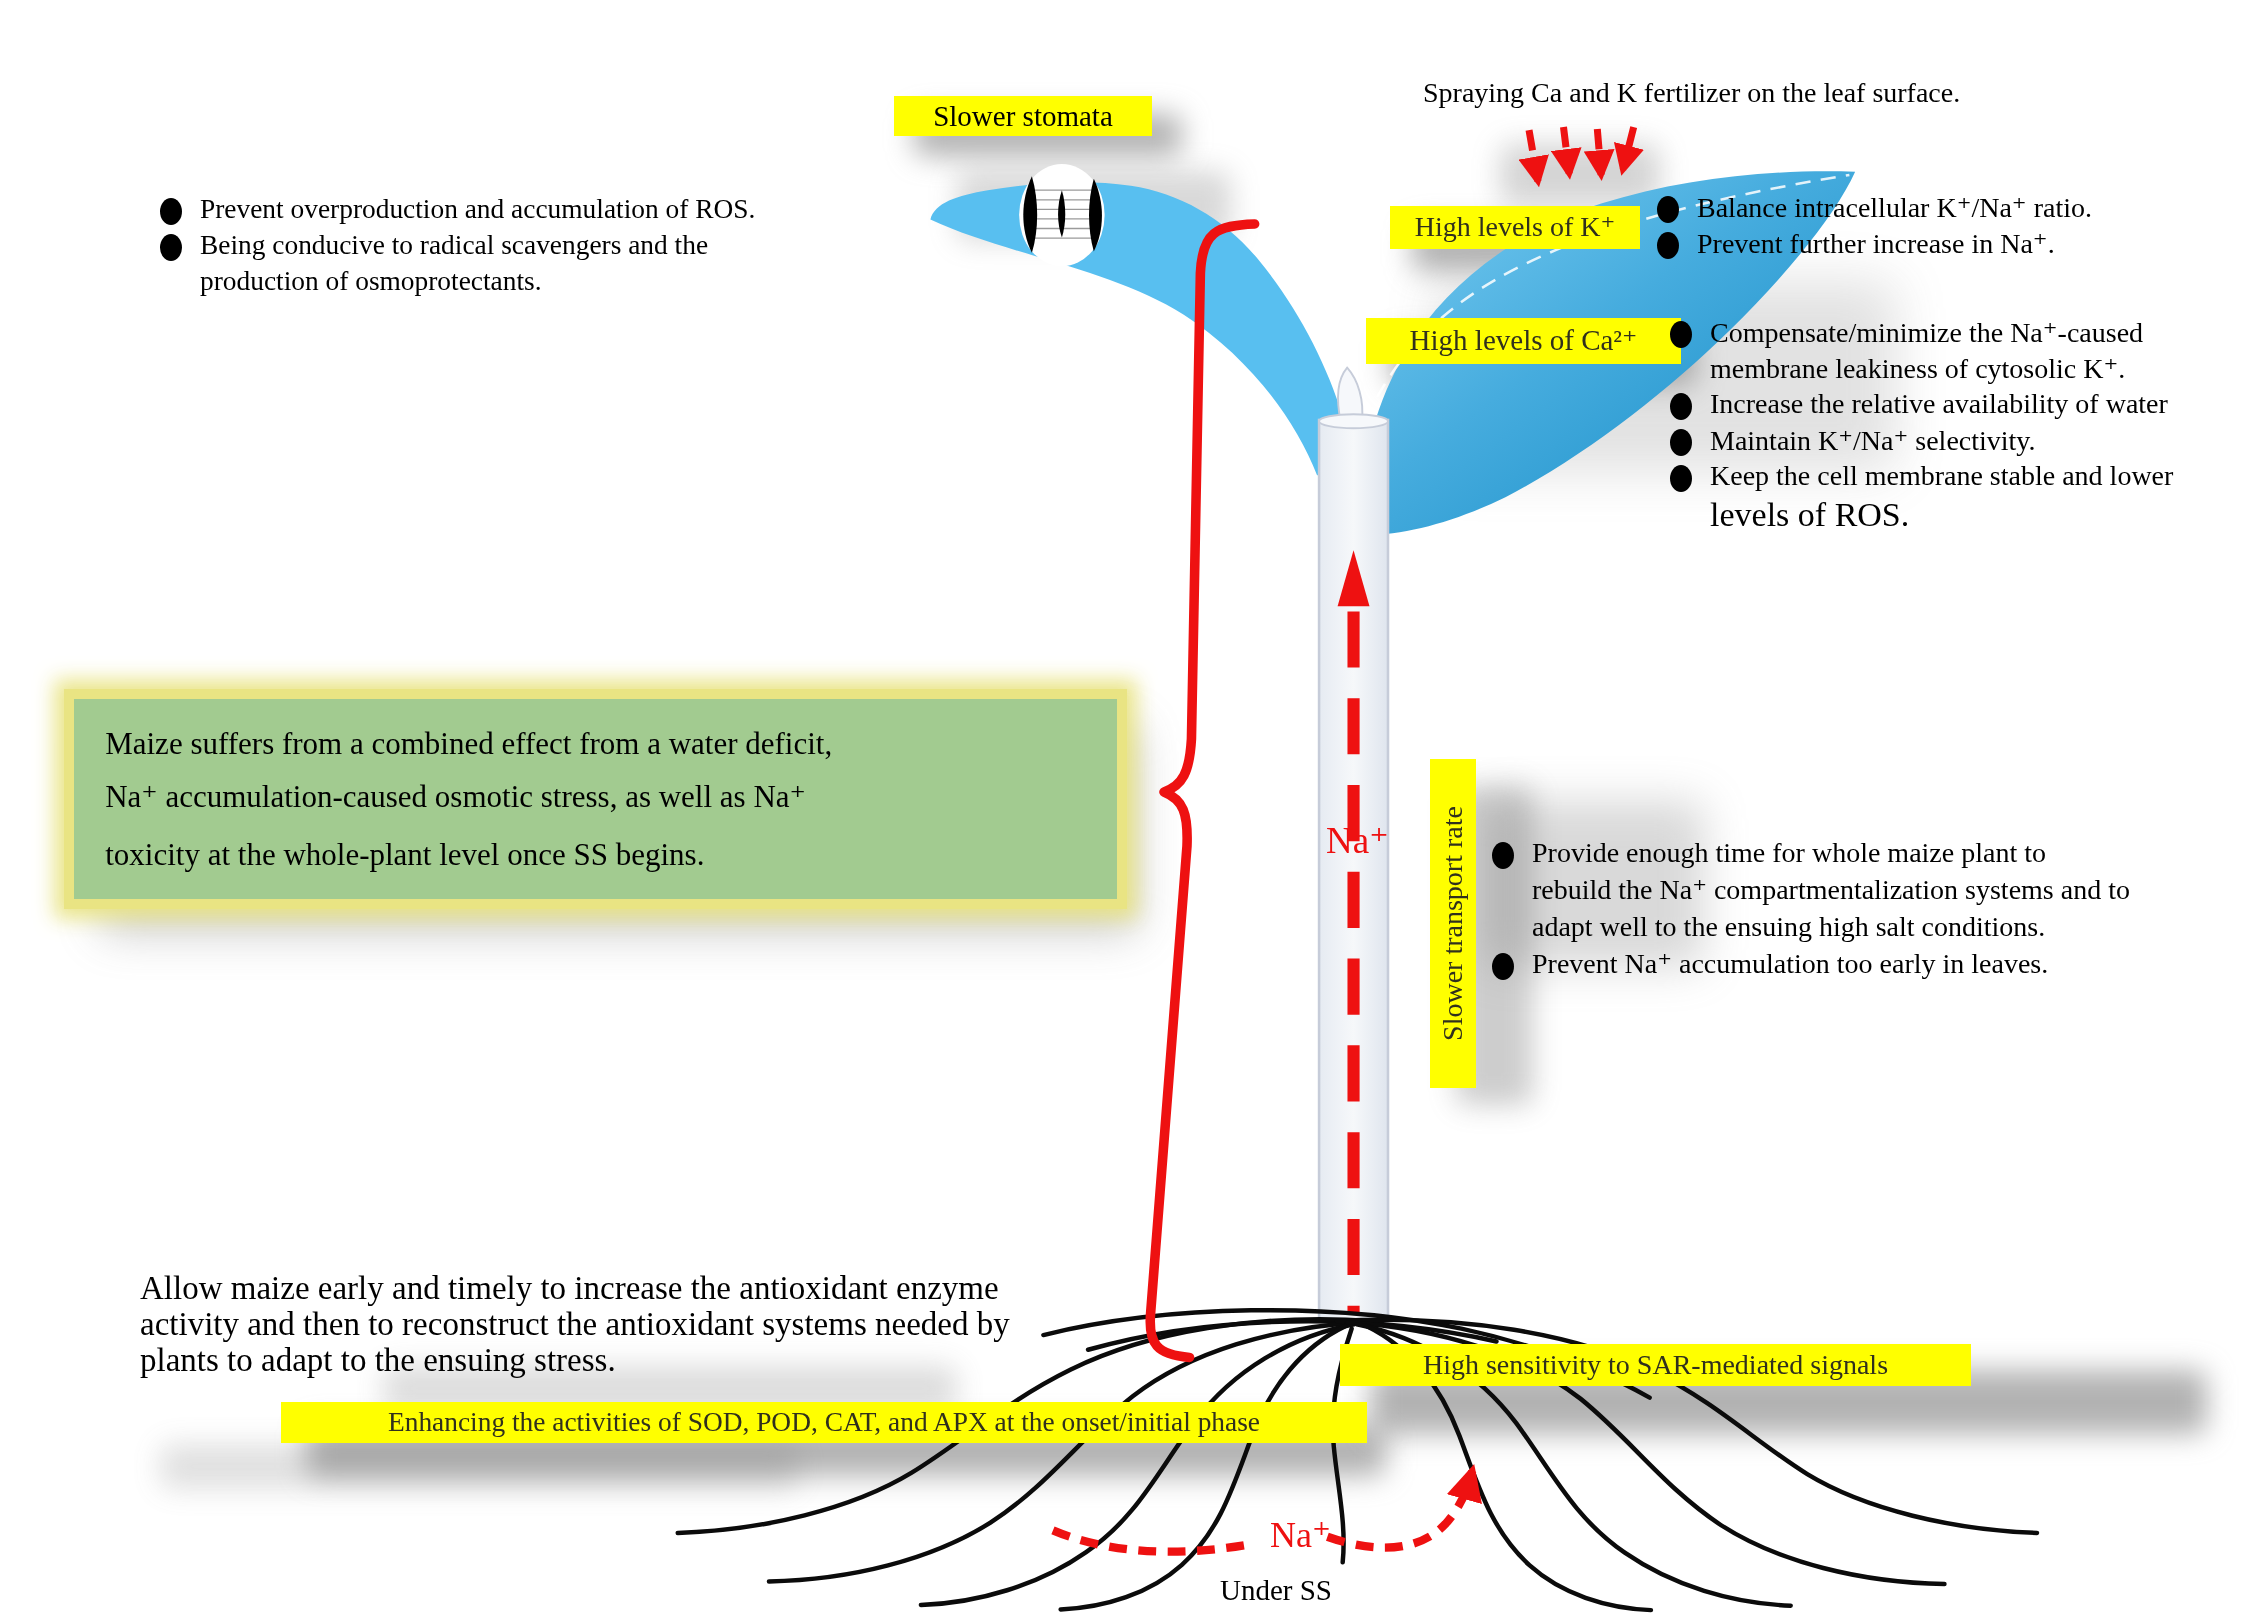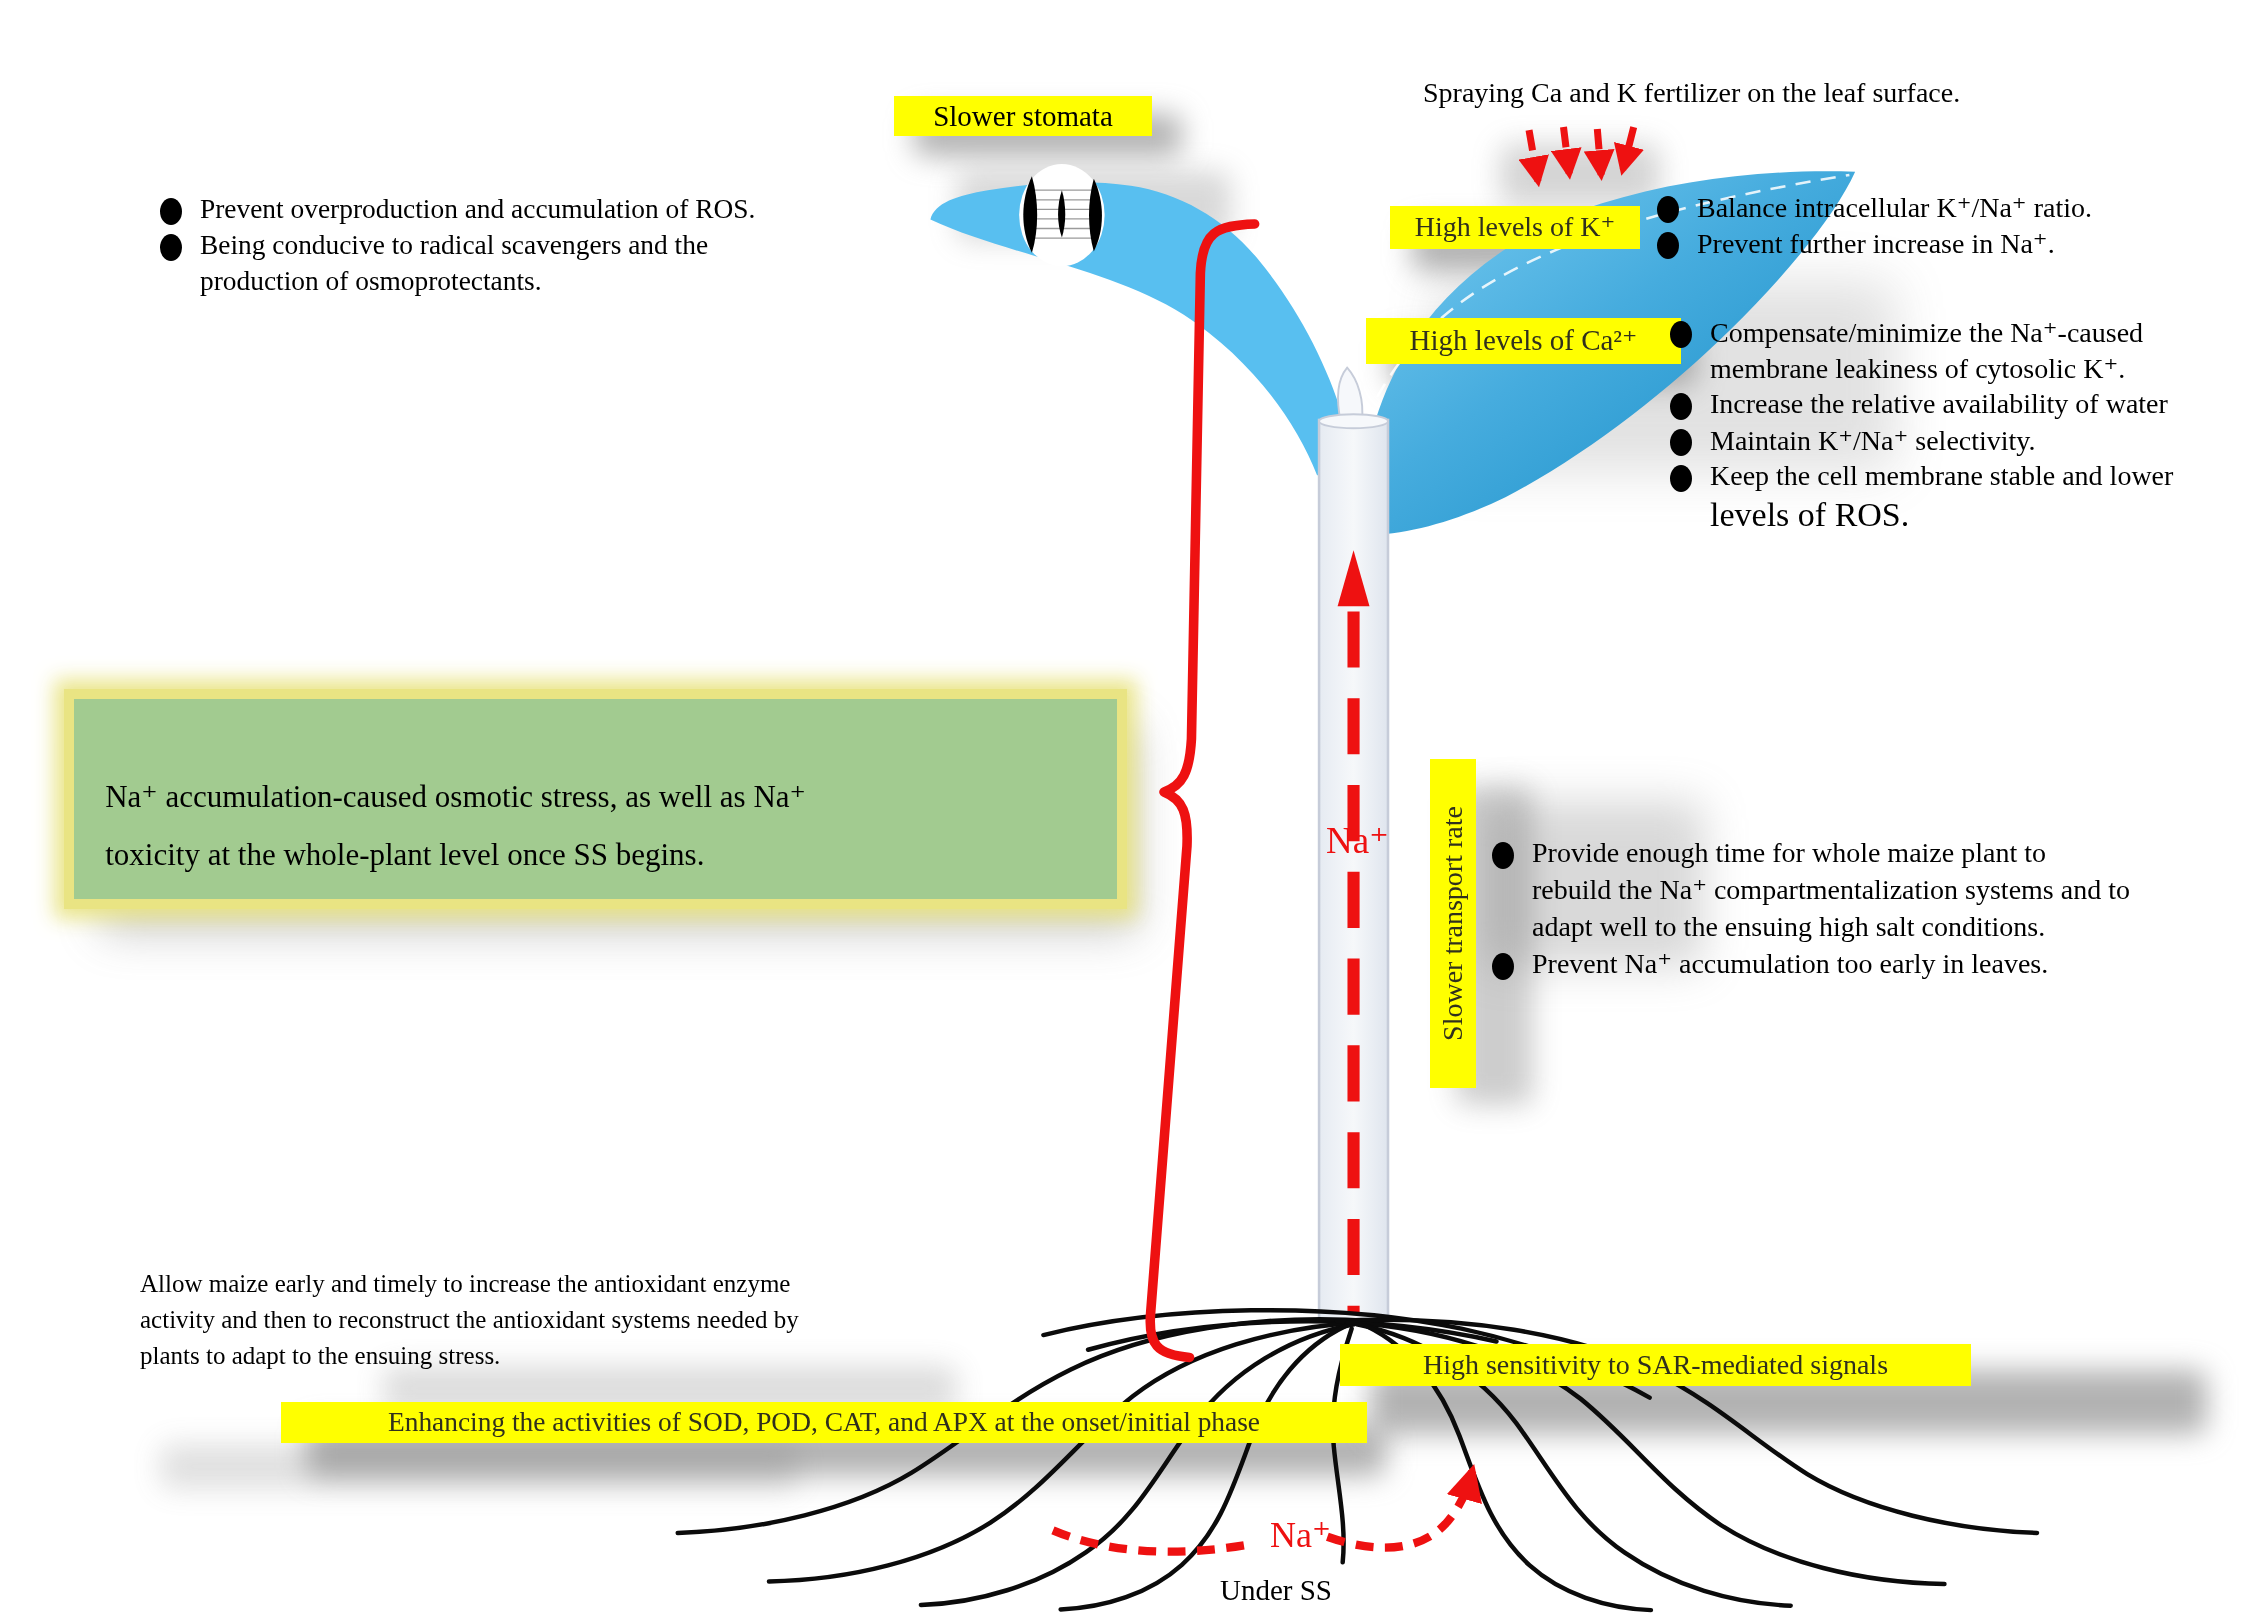--- a/index.html
+++ b/index.html
@@ -20,21 +20,21 @@
   .row span.t{display:block;white-space:nowrap;}
   #stomata-benefits{left:160px;top:191px;font-size:27.4px;}
   #stomata-benefits .row{height:36px;}
   #k-list{left:1657px;top:189px;font-size:28px;}
   #k-list .row{height:36px;}
   #ca-list{left:1670px;top:314px;font-size:28px;}
   #ca-list .row{height:36px;}
   #ca-list .row.big{font-size:34px;height:41px;}
   #transport-list{left:1492px;top:834px;font-size:28px;}
   #transport-list .row{height:37px;}
-  #antioxidant-para{left:140px;top:1270px;font-size:25px;z-index:3;position:absolute;}
+  #antioxidant-para{left:140px;top:1270px;font-size:33px;z-index:3;position:absolute;}
   #antioxidant-para div{height:36px;white-space:nowrap;}
   
   #green-glow{position:absolute;left:64px;top:689px;width:1063px;height:220px;background:#E9E483;
               box-shadow:0 0 19px 10.2px rgba(233,228,131,.95);z-index:3;}
   #green-box{position:absolute;left:10.2px;top:10.2px;right:10.2px;bottom:10.2px;background:#A2CB90;}
   #green-box .gl{position:absolute;left:31px;font-size:31px;white-space:nowrap;}
   
   #lbl-opening{left:894px;top:96px;width:258px;height:40px;line-height:40px;font-size:29px;}
   #lbl-k{left:1390px;top:206px;width:250px;height:43px;line-height:42px;font-size:28px;}
   #lbl-ca{left:1366px;top:318px;width:315px;height:46px;line-height:45px;font-size:29px;}
@@ -229,20 +229,21 @@
         <span class="t">adapt well to the ensuing high salt conditions.</span>
       </div>
     <div class="row">
         <span class="dot"></span>
         <span class="t">Prevent Na⁺ accumulation too early in leaves.</span>
       </div>
   </div>
 
   <div id="green-glow">
     <div id="green-box">
+      <div class="gl" style="top:27px;">Maize suffers from a combined effect from a water deficit,</div>
       <div class="gl" style="top:79px;text-align:center;">Na⁺ accumulation-caused osmotic stress, as well as Na⁺</div>
       <div class="gl" style="top:138px;">toxicity at the whole-plant level once SS begins.</div>
     </div>
   </div>
 
   <div id="antioxidant-para">
     <div>Allow maize early and timely to increase the antioxidant enzyme</div>
     <div>activity and then to reconstruct the antioxidant systems needed by</div>
     <div>plants to adapt to the ensuing stress.</div>
   </div>

